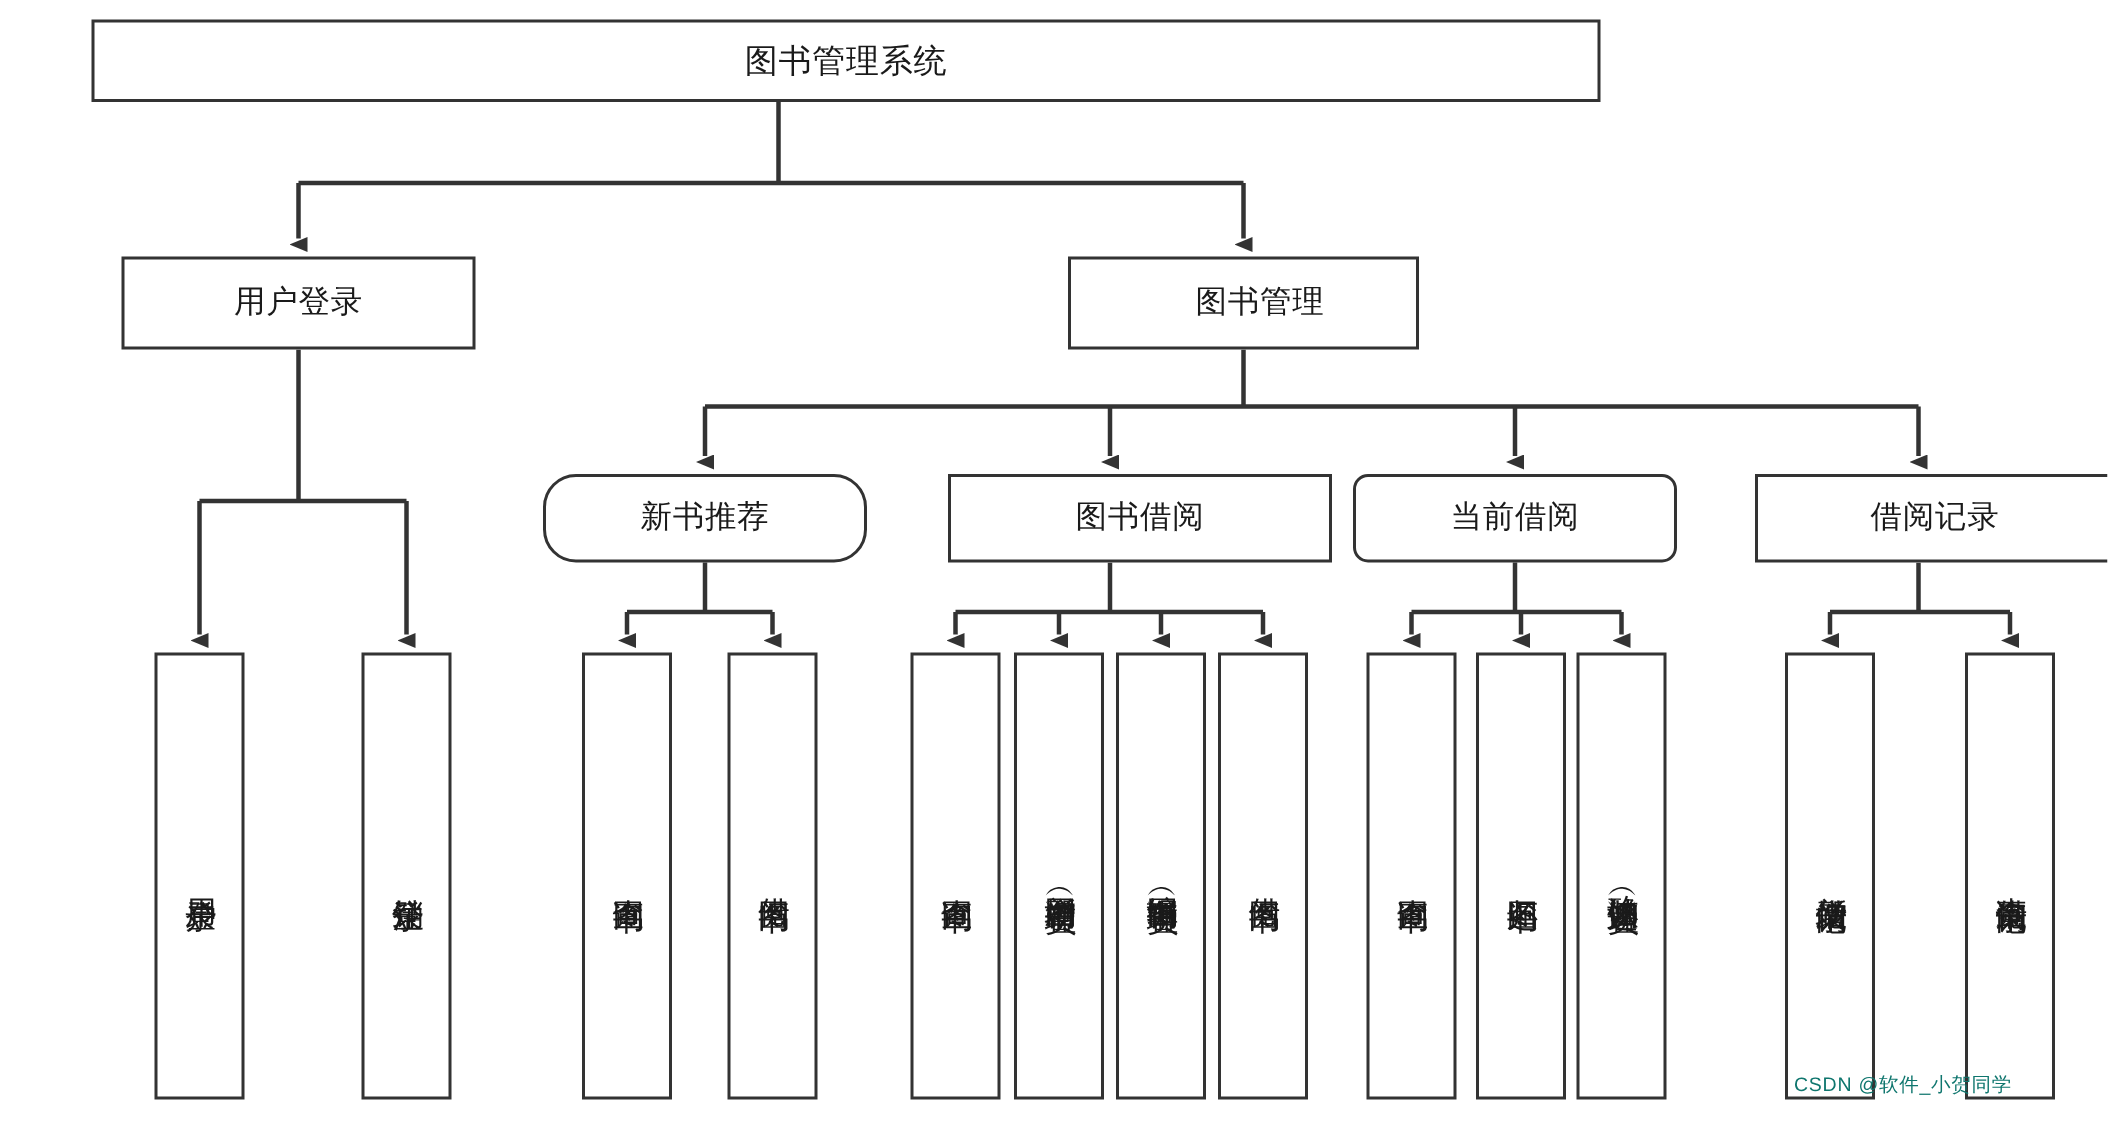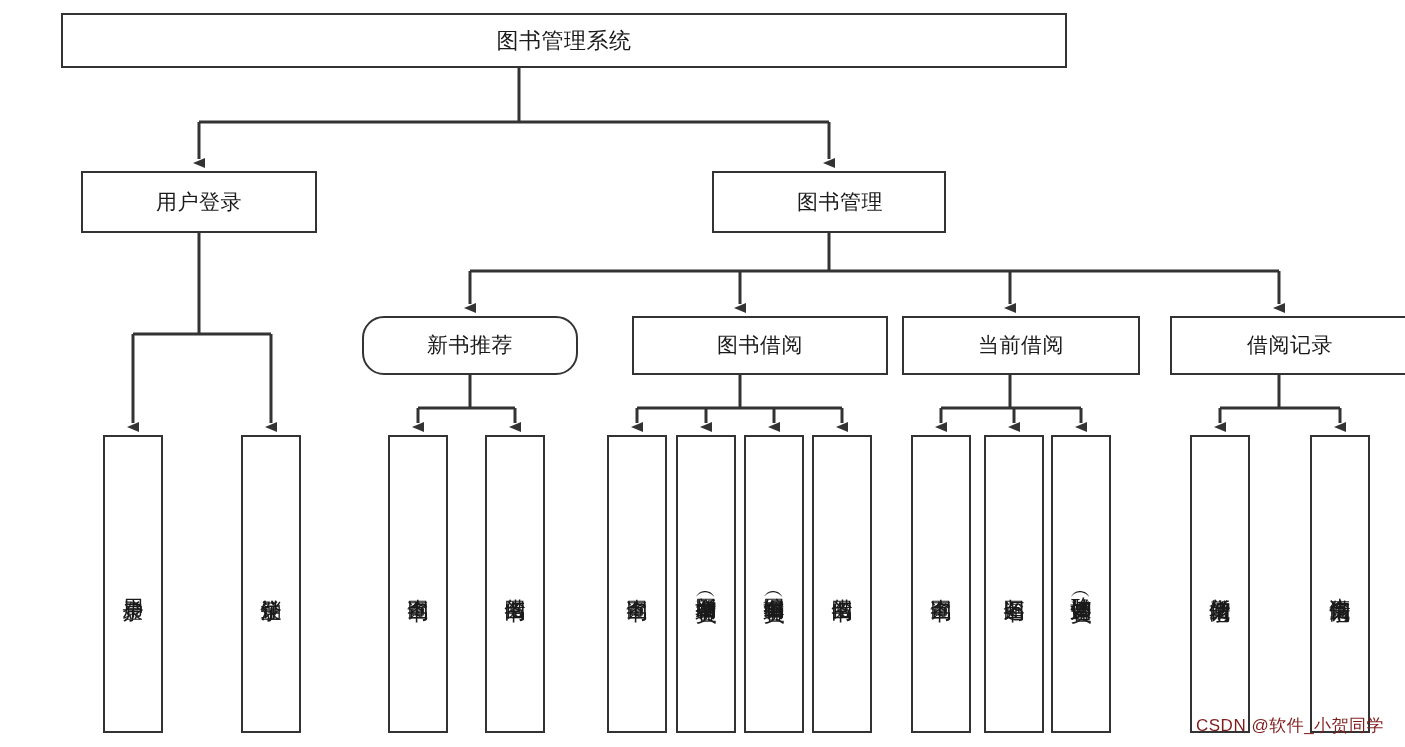--- a/index.html
+++ b/index.html
@@ -50,22 +50,22 @@
     text-orientation: upright;
     font-size: 21px;
     letter-spacing: 1px;
     line-height: 1.05;
   }
   .node.root .label {
     font-size: 22px;
   }
   .watermark {
     position: absolute;
-    color: #7f1d1d;
-    font-size: 17px;
+    color: #0f766e;
+    font-size: 13px;
     white-space: nowrap;
     letter-spacing: 0.5px;
   }
 </style>
 </head>
 <body>
 
 <div id="canvas">
   <svg id="edges" viewBox="0 0 1405 747">
     <defs>
@@ -119,21 +119,21 @@
       </div>
       <div class="node horizontal" style="left: 712px; top: 171px; width: 234px; height: 62px; padding-left: 22px;">
         <span class="label">图书管理</span>
       </div>
       <div class="node horizontal" style="left: 362px; top: 316px; width: 216px; height: 59px; border-radius: 22px;">
         <span class="label">新书推荐</span>
       </div>
       <div class="node horizontal" style="left: 632px; top: 316px; width: 256px; height: 59px;">
         <span class="label">图书借阅</span>
       </div>
-      <div class="node horizontal" style="left: 902px; top: 316px; width: 238px; height: 59px;">
+      <div class="node horizontal" style="left: 902px; top: 316px; width: 216px; height: 59px; border-radius: 10px;">
         <span class="label">当前借阅</span>
       </div>
       <div class="node horizontal" style="left: 1170px; top: 316px; width: 240px; height: 59px;">
         <span class="label">借阅记录</span>
       </div>
       <div class="node vertical" style="left: 103px; top: 435px; width: 60px; height: 298px;">
         <span class="label">用户登录</span>
       </div>
       <div class="node vertical" style="left: 241px; top: 435px; width: 60px; height: 298px;">
         <span class="label">注销登录</span>

